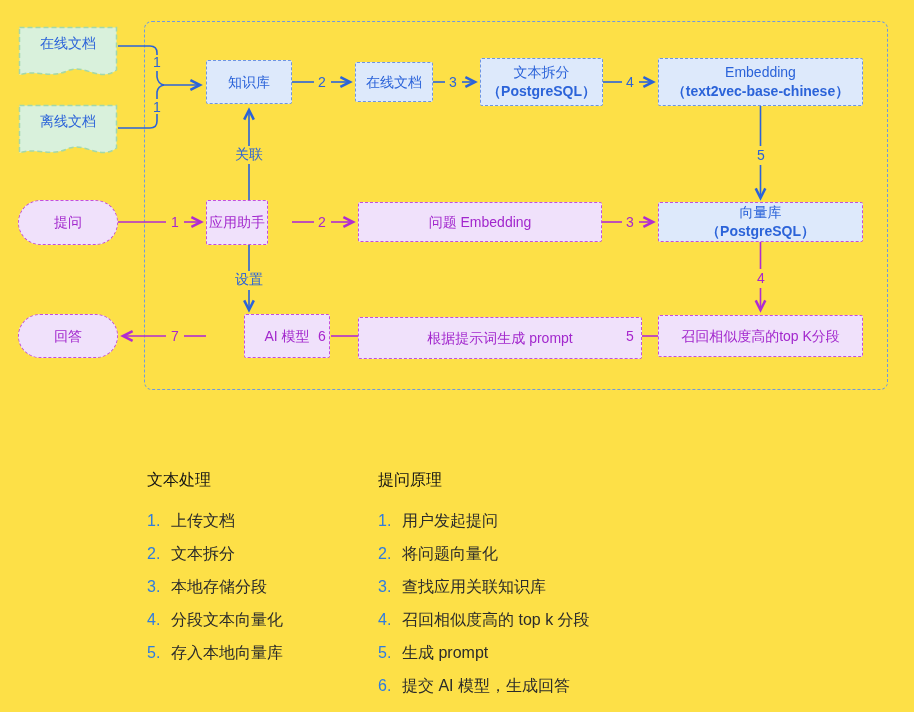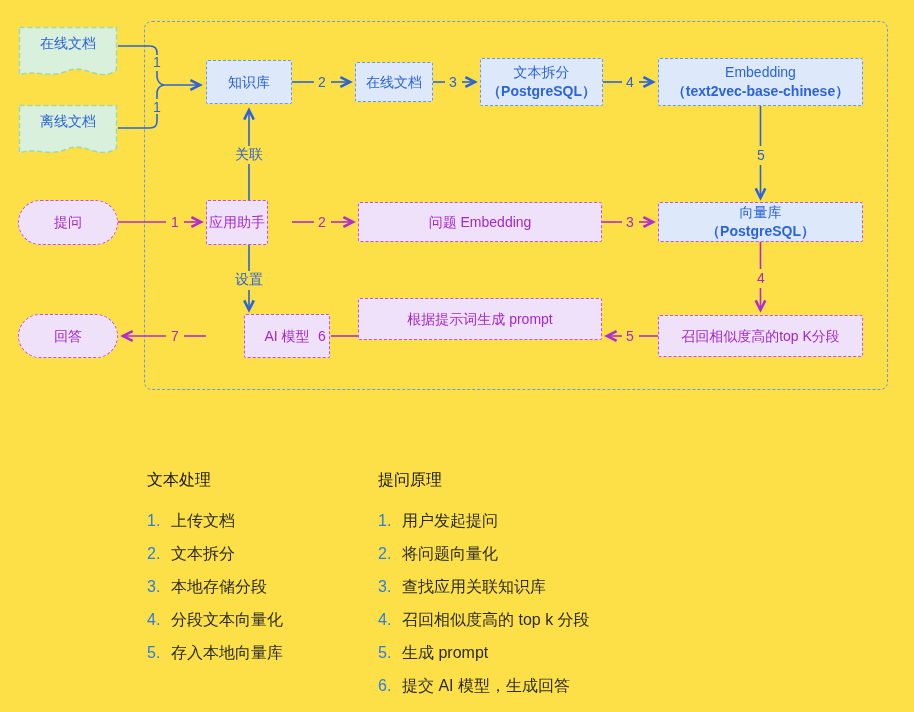--- a/index.html
+++ b/index.html
@@ -127,21 +127,21 @@
 
   <div class="node node-hybrid" style="left:658px; top:202px; width:205px; height:40px; flex-direction:column;">
     <span>向量库</span>
     <span class="b">（PostgreSQL）</span>
   </div>
 
   <div class="node node-purple oval" style="left:18px; top:314px; width:100px; height:44px;">回答</div>
 
   <div class="node node-purple" style="left:206px; top:314px; width:86px; height:44px;margin-left:38px;">AI 模型</div>
 
-  <div class="node node-purple" style="left:358px; top:298px; width:244px; height:42px;">根据提示词生成 prompt</div>
+  <div class="node node-purple" style="left:358px; top:317px; width:284px; height:42px;">根据提示词生成 prompt</div>
 
   <div class="node node-purple" style="left:658px; top:315px; width:205px; height:42px;">召回相似度高的top K分段</div>
 
   <span class="edge-label lbl-blue" style="left:157px; top:62px;">1</span>
   <span class="edge-label lbl-blue" style="left:157px; top:107px;">1</span>
   <span class="edge-label lbl-blue" style="left:322px; top:82px;">2</span>
   <span class="edge-label lbl-blue" style="left:453px; top:82px;">3</span>
   <span class="edge-label lbl-blue" style="left:630px; top:82px;">4</span>
   <span class="edge-label lbl-blue" style="left:761px; top:155px;">5</span>
   <span class="edge-label lbl-blue" style="left:249px; top:155px;">关联</span>

